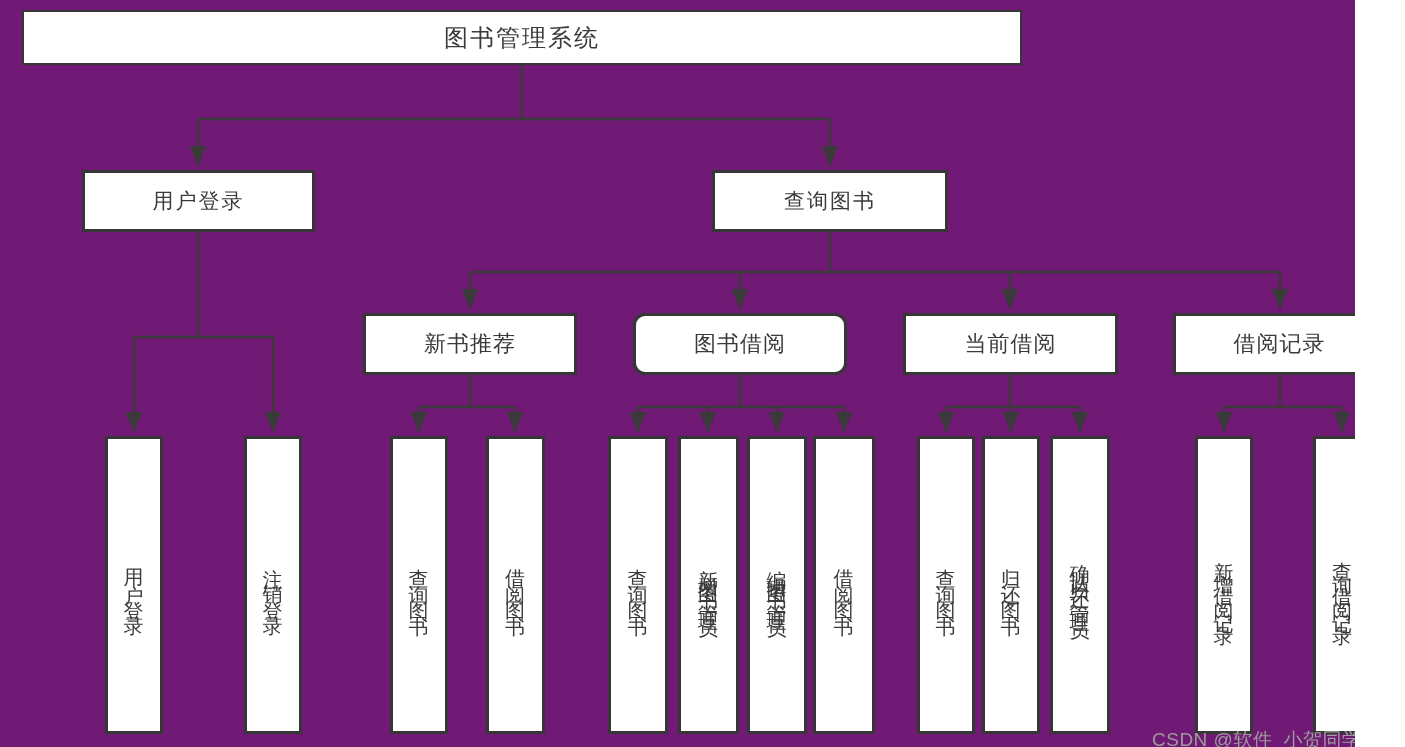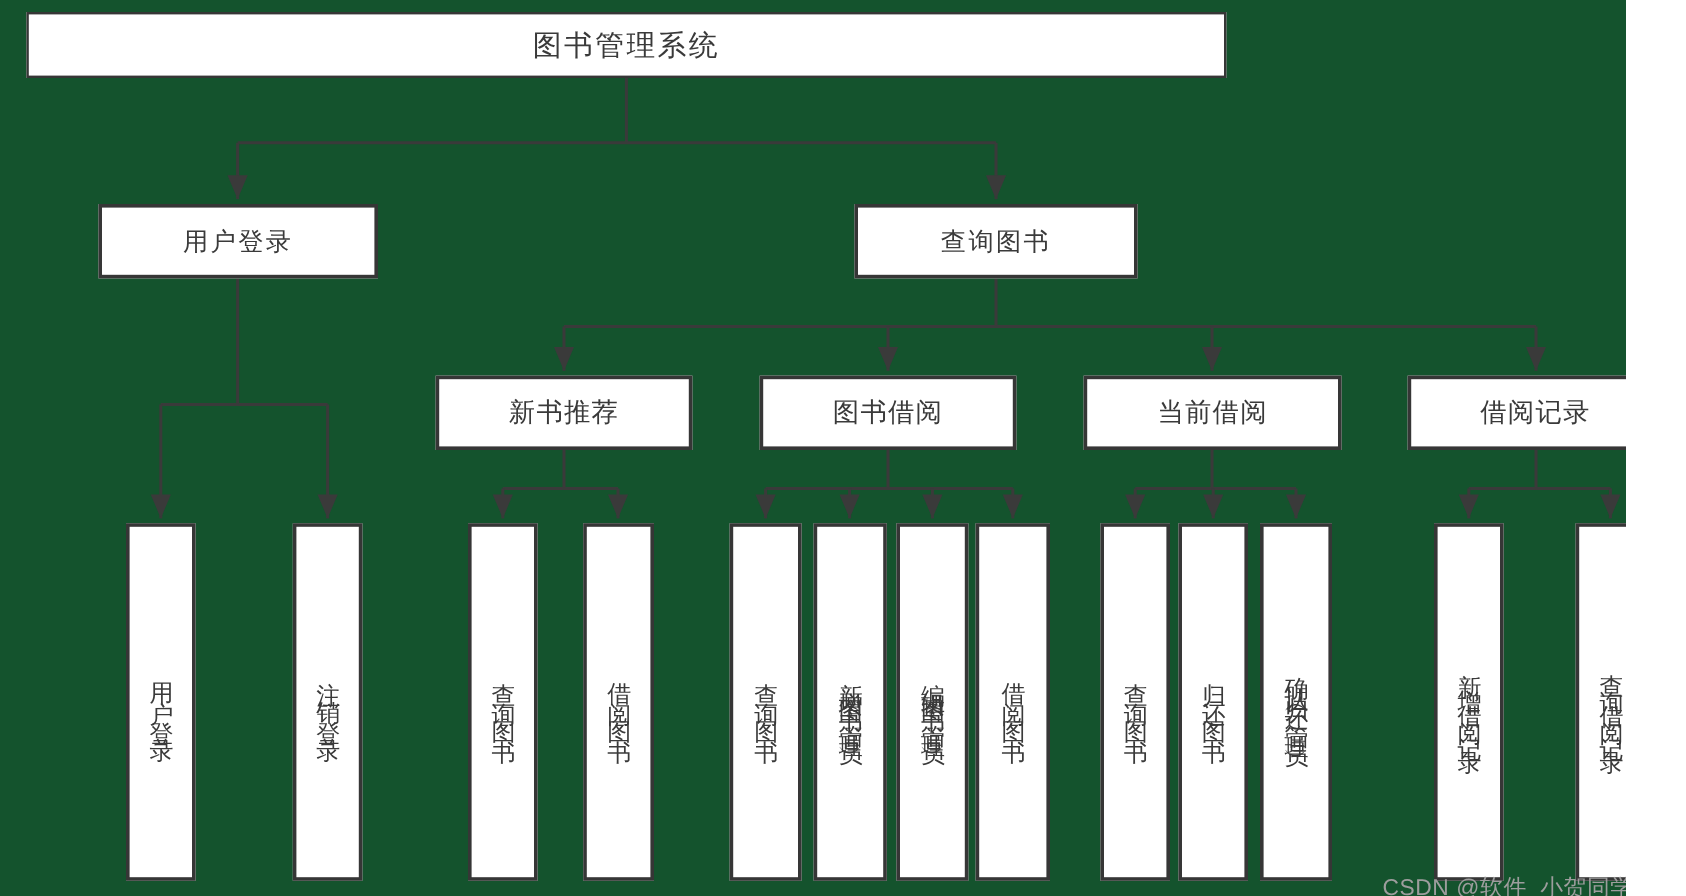--- a/index.html
+++ b/index.html
@@ -5,21 +5,21 @@
   html, body {
     margin: 0;
     padding: 0;
     background: #ffffff;
     font-family: "Liberation Sans", "DejaVu Sans", sans-serif;
   }
   .canvas {
     position: relative;
     width: 1355px;
     height: 747px;
-    background: #14532d;
+    background: #701a75;
     overflow: hidden;
   }
   .connectors {
     position: absolute;
     left: 0;
     top: 0;
     width: 1405px;
     height: 747px;
     pointer-events: none;
   }
@@ -129,21 +129,21 @@
   <div class="node l2" style="left:82px; top:170px; width:233px; height:62px;">
     <span>用户登录</span>
   </div>
   <div class="node l2" style="left:712px; top:170px; width:236px; height:62px;">
     <span>查询图书</span>
   </div>
 
   <div class="node l3" style="left:363px; top:313px; width:214px; height:62px;">
     <span>新书推荐</span>
   </div>
-  <div class="node l3" style="left:633px; top:313px; width:214px; height:62px;">
+  <div class="node l3" style="left:633px; top:313px; width:214px; height:62px;border-radius:12px;">
     <span>图书借阅</span>
   </div>
   <div class="node l3" style="left:903px; top:313px; width:215px; height:62px;">
     <span>当前借阅</span>
   </div>
   <div class="node l3" style="left:1173px; top:313px; width:213px; height:62px;">
     <span>借阅记录</span>
   </div>
 
   <div class="node leaf v4" style="left:105px; top:436px; width:58px; height:298px;">

